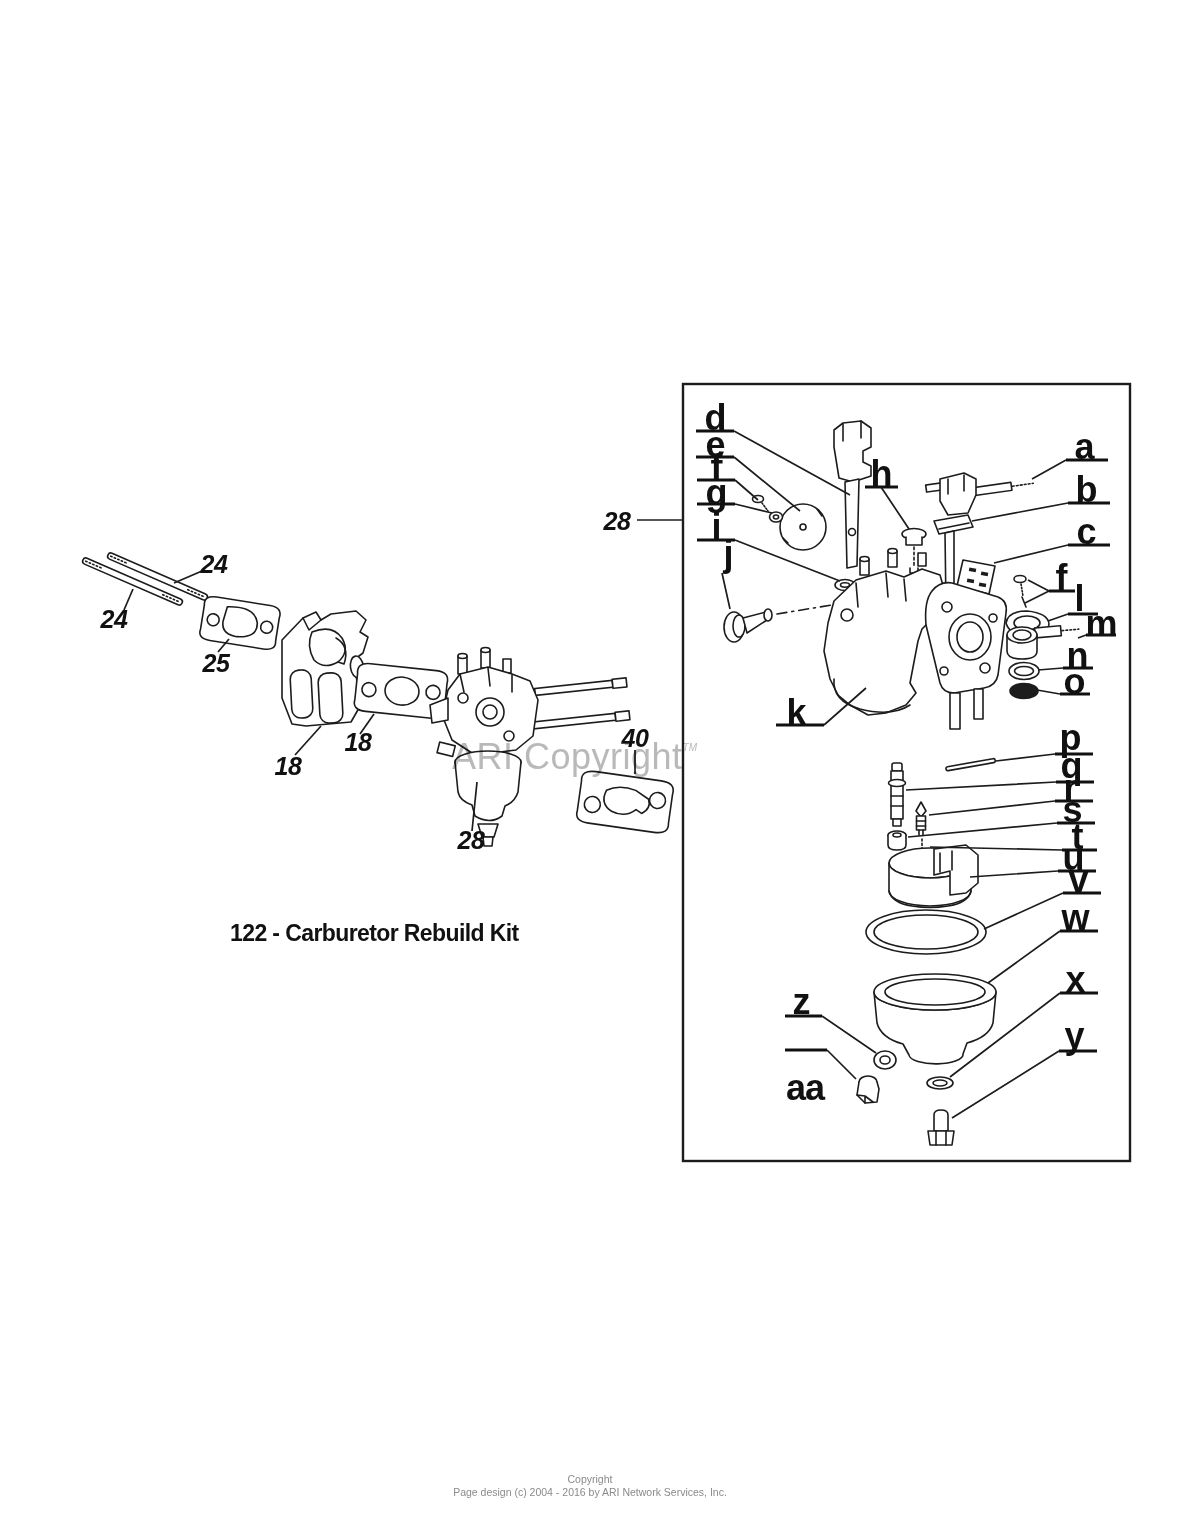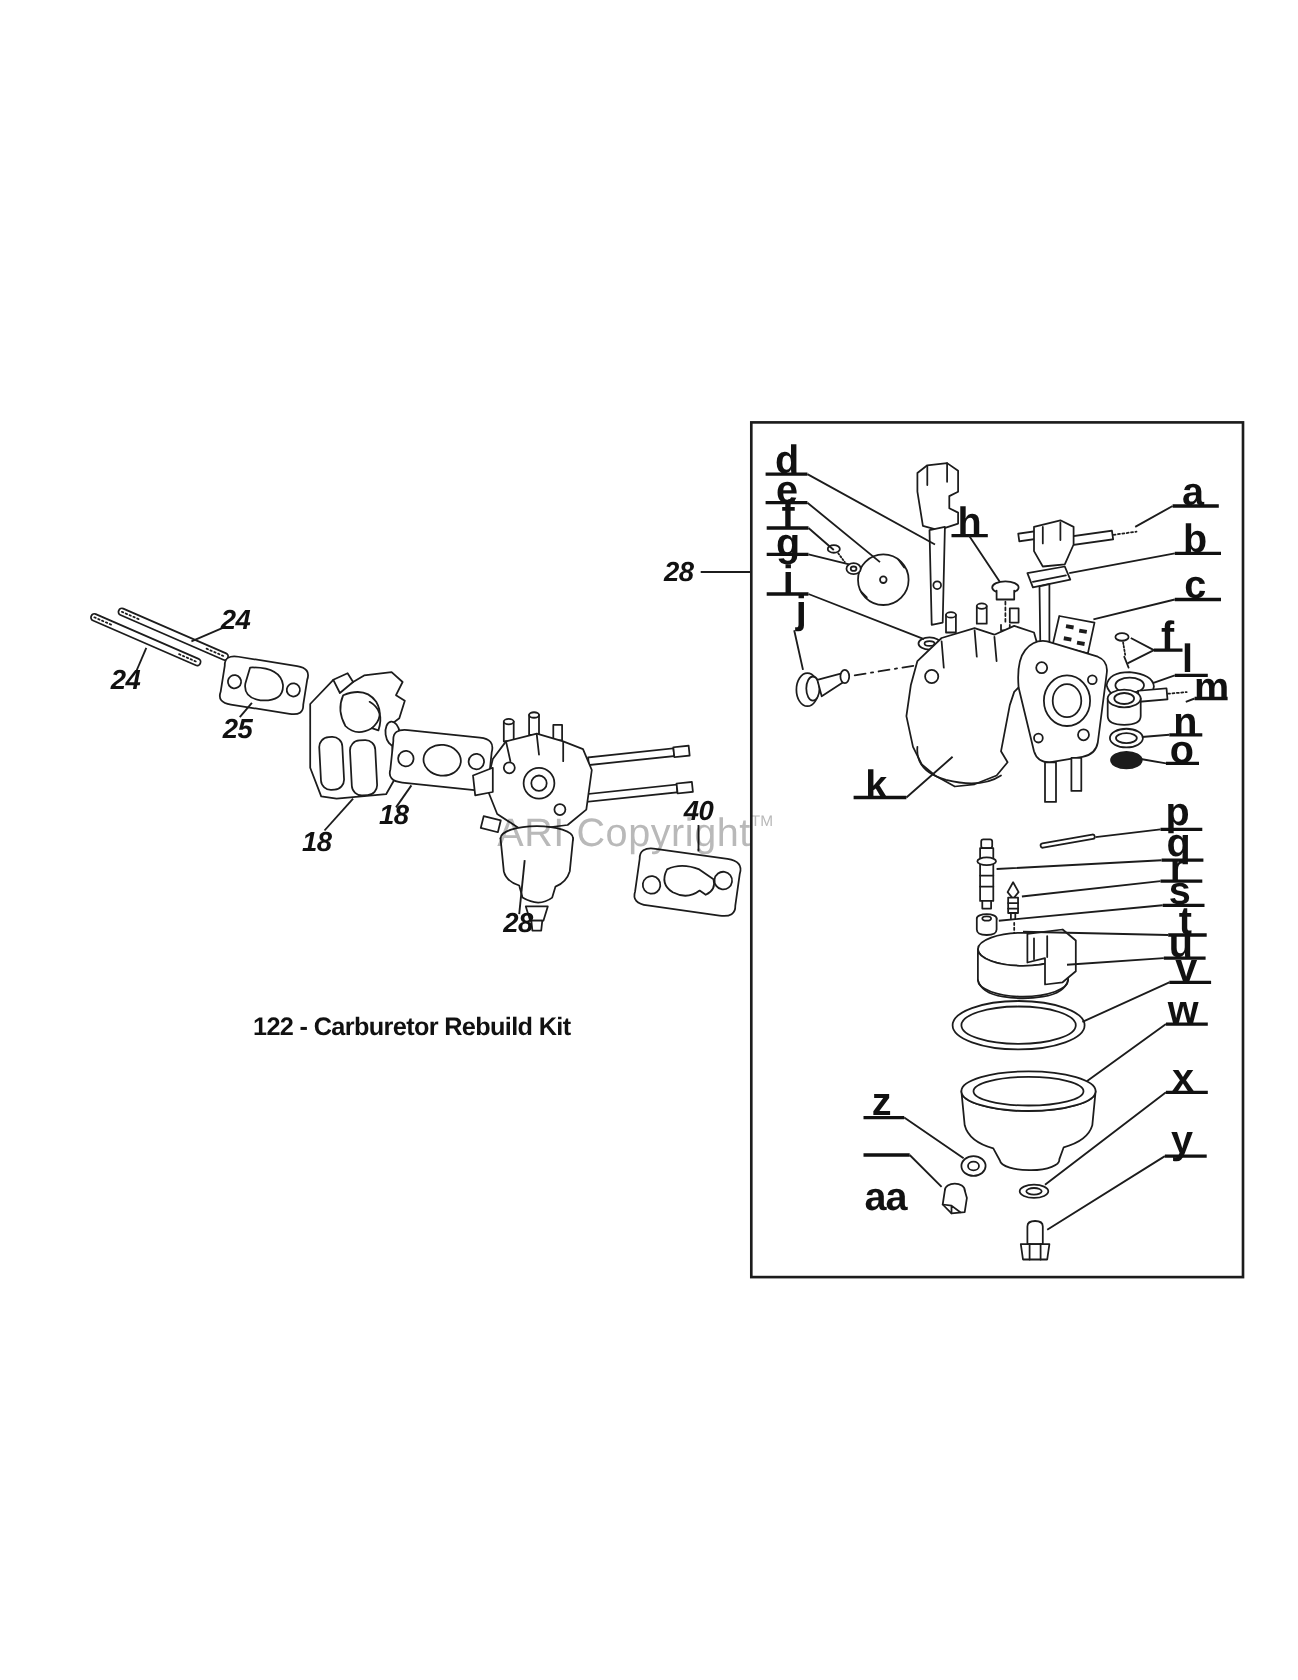--- a/index.html
+++ b/index.html
@@ -11,21 +11,21 @@
   .fd{fill:#1c1c1c;}
   .leader{stroke:#1c1c1c;stroke-width:1.7;fill:none;}
   .uline{stroke:#111;stroke-width:3;fill:none;}
   .co{position:absolute;transform:translate(-50%,-50%);color:#111;font-weight:bold;
       font-size:36px;line-height:1;z-index:6;letter-spacing:-1px;}
   .co-num{font-size:25px;letter-spacing:-0.5px;font-style:italic;}
   #caption{position:absolute;left:230px;top:920px;width:400px;
            font-size:23px;font-weight:bold;color:#111;letter-spacing:-0.6px;z-index:6;}
   #watermark{position:absolute;left:452px;top:736px;font-size:36px;color:#b9b9b9;
              z-index:5;mix-blend-mode:multiply;white-space:nowrap;letter-spacing:0.5px;}
-  #watermark .tm{font-size:14px;vertical-align:18px;letter-spacing:0;}
+  #watermark .tm{font-size:10px;vertical-align:18px;letter-spacing:0;font-style:italic;}
   #footer{position:absolute;left:0;top:1473px;width:1180px;text-align:center;
           font-size:10.5px;line-height:13px;color:#8a8a8a;z-index:6;}
 </style>
 </head>
 <body>
 
 <div id="page">
 
   <svg id="art" width="1180" height="1527" viewBox="0 0 1180 1527">
 
@@ -310,14 +310,18 @@
   <span class="co" style="left:1073px;top:858px">u</span>
   <span class="co" style="left:1078px;top:880px">v</span>
   <span class="co" style="left:1075px;top:918px">w</span>
   <span class="co" style="left:1075px;top:980px">x</span>
   <span class="co" style="left:1074px;top:1036px">y</span>
   <span class="co" style="left:801px;top:1002px">z</span>
   <span class="co" style="left:805px;top:1088px">aa</span>
 
   <div id="caption">122 - Carburetor Rebuild Kit</div>
 
+  <div id="footer">
+    <div>Copyright</div>
+    <div>Page design (c) 2004 - 2016 by ARI Network Services, Inc.</div>
+  </div>
 
 </div>
 
 </body></html>

